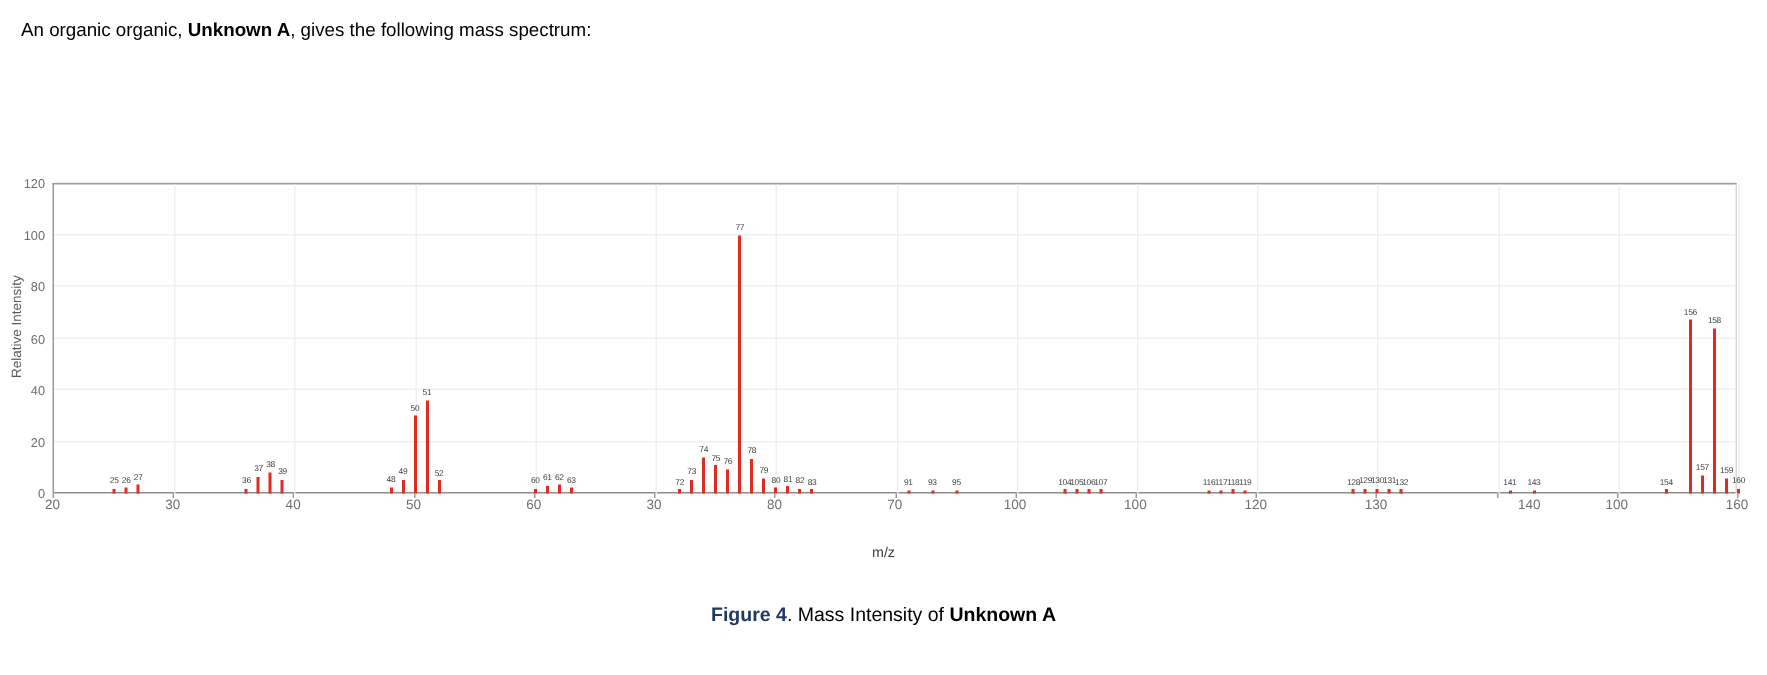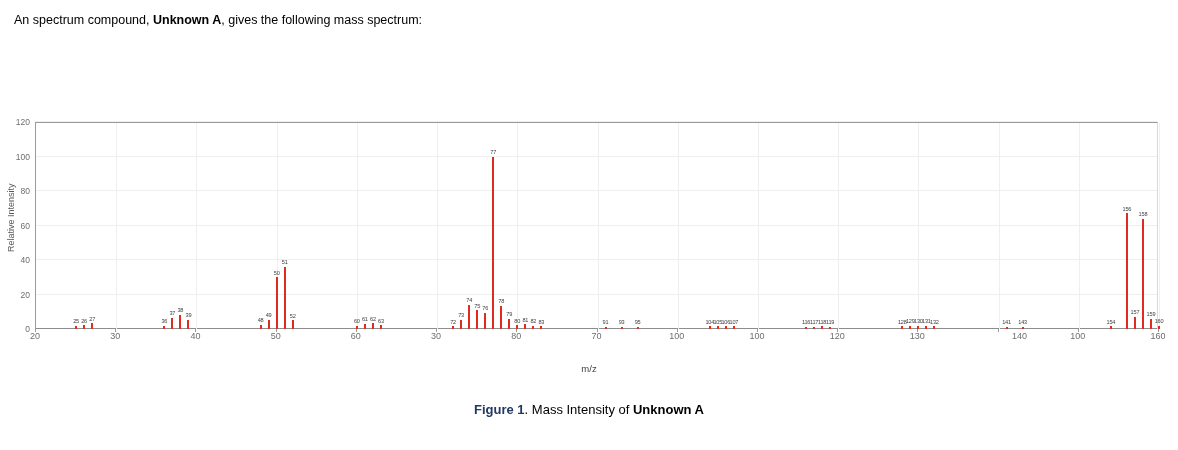--- a/index.html
+++ b/index.html
@@ -89,21 +89,21 @@
     position:absolute;left:0;top:402px;width:1178px;
     text-align:center;font-size:13px;color:#000;
   }
   .caption .fig{color:#1f3864;font-weight:bold;}
   .caption b{font-weight:bold;}
 </style>
 </head>
 <body>
 
 <div class="intro">
-  <span>An spectrum compound, </span><b>Unknown A</b><span>, gives the following mass spectrum:</span>
+  <span>An organic organic, </span><b>Unknown A</b><span>, gives the following mass spectrum:</span>
 </div>
 
 <div class="chart-wrap">
   <div class="ylabel">Relative Intensity</div>
   <div class="yaxis">
       <div class="ytick-row" style="top: 207px;">0</div>
       <div class="ytick-row" style="top: 172.5px;">20</div>
       <div class="ytick-row" style="top: 138px;">40</div>
       <div class="ytick-row" style="top: 103.5px;">60</div>
       <div class="ytick-row" style="top: 69px;">80</div>
@@ -266,14 +266,14 @@
       <div class="xtick-lbl" style="left: 962.571px; margin-left: 22px;">140</div>
       <div class="xtick-mark" style="left: 1042.79px;"></div>
       <div class="xtick-lbl" style="left: 1042.79px;">100</div>
       <div class="xtick-mark" style="left: 1123px;"></div>
       <div class="xtick-lbl" style="left: 1123px;">160</div>
     </div>
   <div class="xlabel">m/z</div>
 </div>
 
 <div class="caption">
-  <span class="fig">Figure 1</span><span>. Mass Intensity of </span><b>Unknown A</b>
+  <span class="fig">Figure 4</span><span>. Mass Intensity of </span><b>Unknown A</b>
 </div>
 
 </body></html>

